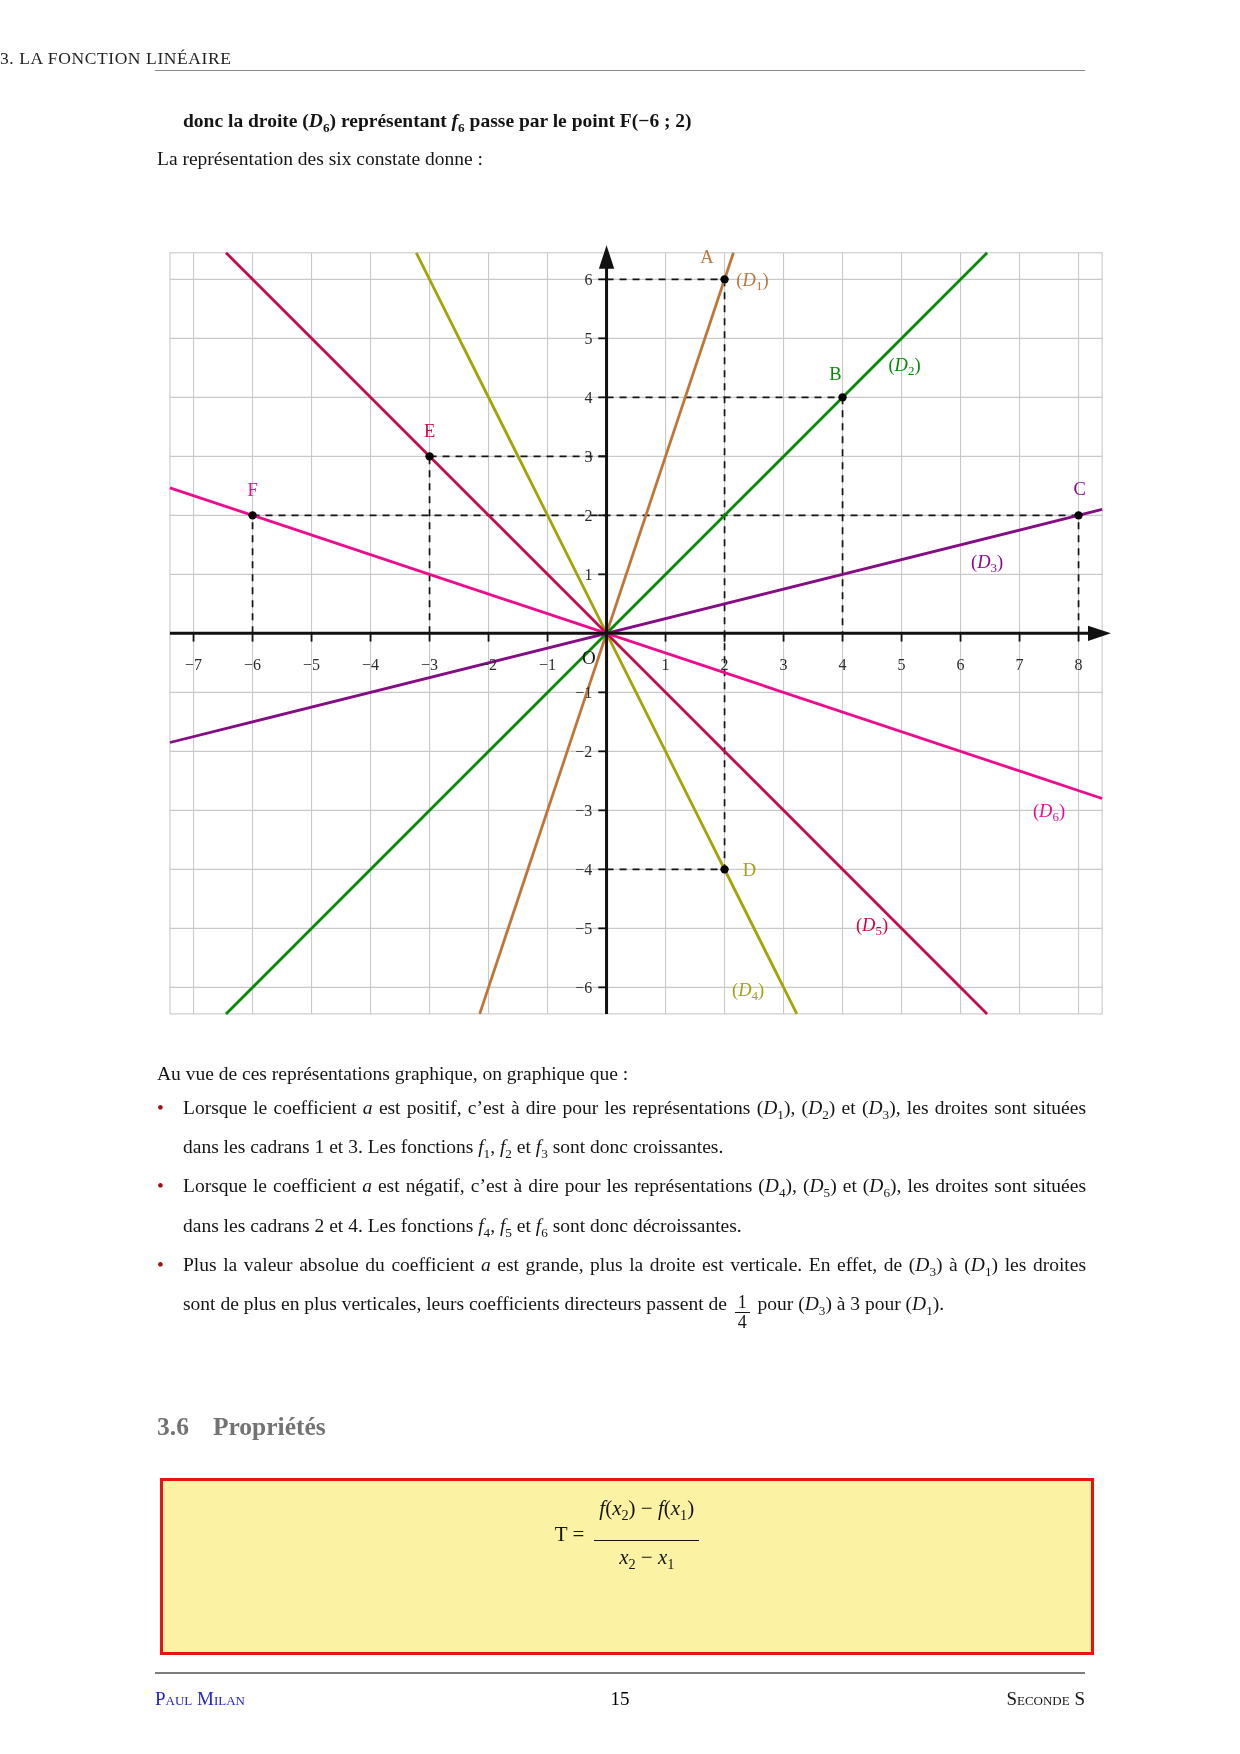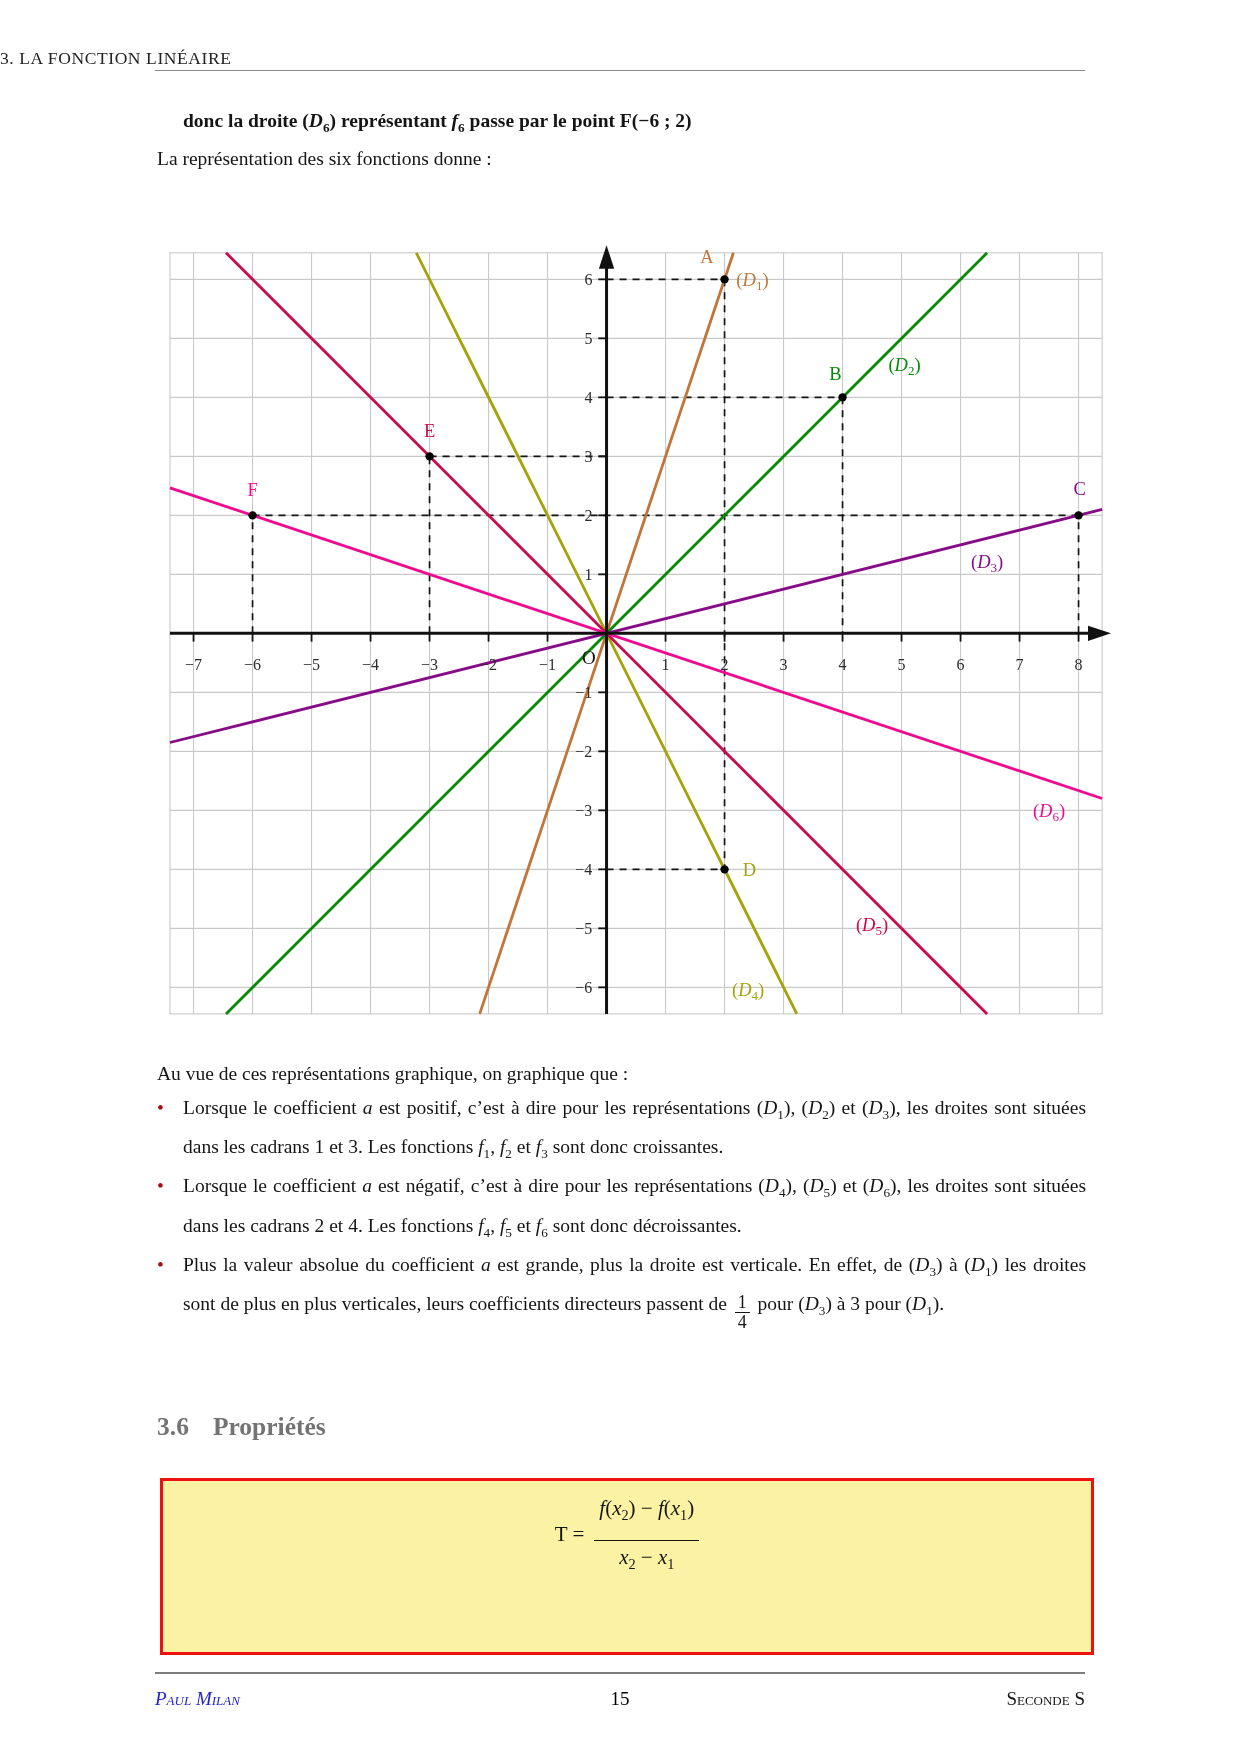--- a/index.html
+++ b/index.html
@@ -34,32 +34,32 @@
   #def-label{
     color:#b5301c;font-weight:bold;font-style:italic;font-size:21px;letter-spacing:1.5px;
     border-bottom:2px solid #c03a20;padding-bottom:1px;margin-right:16px;white-space:nowrap;
   }
   .formula{display:flex;justify-content:center;align-items:center;margin-top:2px;font-size:21px;}
   .bigfrac{display:inline-block;text-align:center;margin-left:10px;line-height:1.25;}
   .bigfrac .num{display:block;border-bottom:1.5px solid #151515;padding:0 5px 15px;}
   .bigfrac .den{display:block;padding-top:3px;}
   #footer-rule{top:1672px;left:155px;width:930px;border-top:2px solid #7d7d7d;}
   #footer{top:1688px;left:155px;width:930px;display:flex;font-size:19px;font-variant:small-caps;}
-  #footer .fl{flex:1;text-align:left;color:#2323cb;font-style:italic;}
+  #footer .fl{flex:1;text-align:left;color:#2323cb;}
   #footer .fc{flex:1;text-align:center;font-variant:normal;color:#000000;}
   #footer .fr{flex:1;text-align:right;color:#151515;}
 </style>
 </head>
 <body>
 
 <div class="abs" id="page-title">3. LA FONCTION LINÉAIRE</div>
 <div class="abs" id="header-rule"></div>
 
 <div class="abs" id="intro-1">donc la droite (<i>D</i><sub>6</sub>) représentant <i>f</i><sub>6</sub> passe par le point F(−6 ; 2)</div>
-<div class="abs" id="intro-2">La représentation des six fonctions donne :</div>
+<div class="abs" id="intro-2">La représentation des six constate donne :</div>
 
 <svg class="abs" id="graph-svg" width="956" height="776" viewBox="0 0 956 776" xmlns="http://www.w3.org/2000/svg">
     <line x1="26.55000000000001" y1="772.9000000000001" x2="26.55000000000001" y2="11.800000000000011" stroke="#c9c9c9" stroke-width="1.1"></line>
     <line x1="85.55000000000001" y1="772.9000000000001" x2="85.55000000000001" y2="11.800000000000011" stroke="#c9c9c9" stroke-width="1.1"></line>
     <line x1="144.55" y1="772.9000000000001" x2="144.55" y2="11.800000000000011" stroke="#c9c9c9" stroke-width="1.1"></line>
     <line x1="203.55" y1="772.9000000000001" x2="203.55" y2="11.800000000000011" stroke="#c9c9c9" stroke-width="1.1"></line>
     <line x1="262.55" y1="772.9000000000001" x2="262.55" y2="11.800000000000011" stroke="#c9c9c9" stroke-width="1.1"></line>
     <line x1="321.55" y1="772.9000000000001" x2="321.55" y2="11.800000000000011" stroke="#c9c9c9" stroke-width="1.1"></line>
     <line x1="380.55" y1="772.9000000000001" x2="380.55" y2="11.800000000000011" stroke="#c9c9c9" stroke-width="1.1"></line>
     <line x1="439.55" y1="772.9000000000001" x2="439.55" y2="11.800000000000011" stroke="#c9c9c9" stroke-width="1.1"></line>

